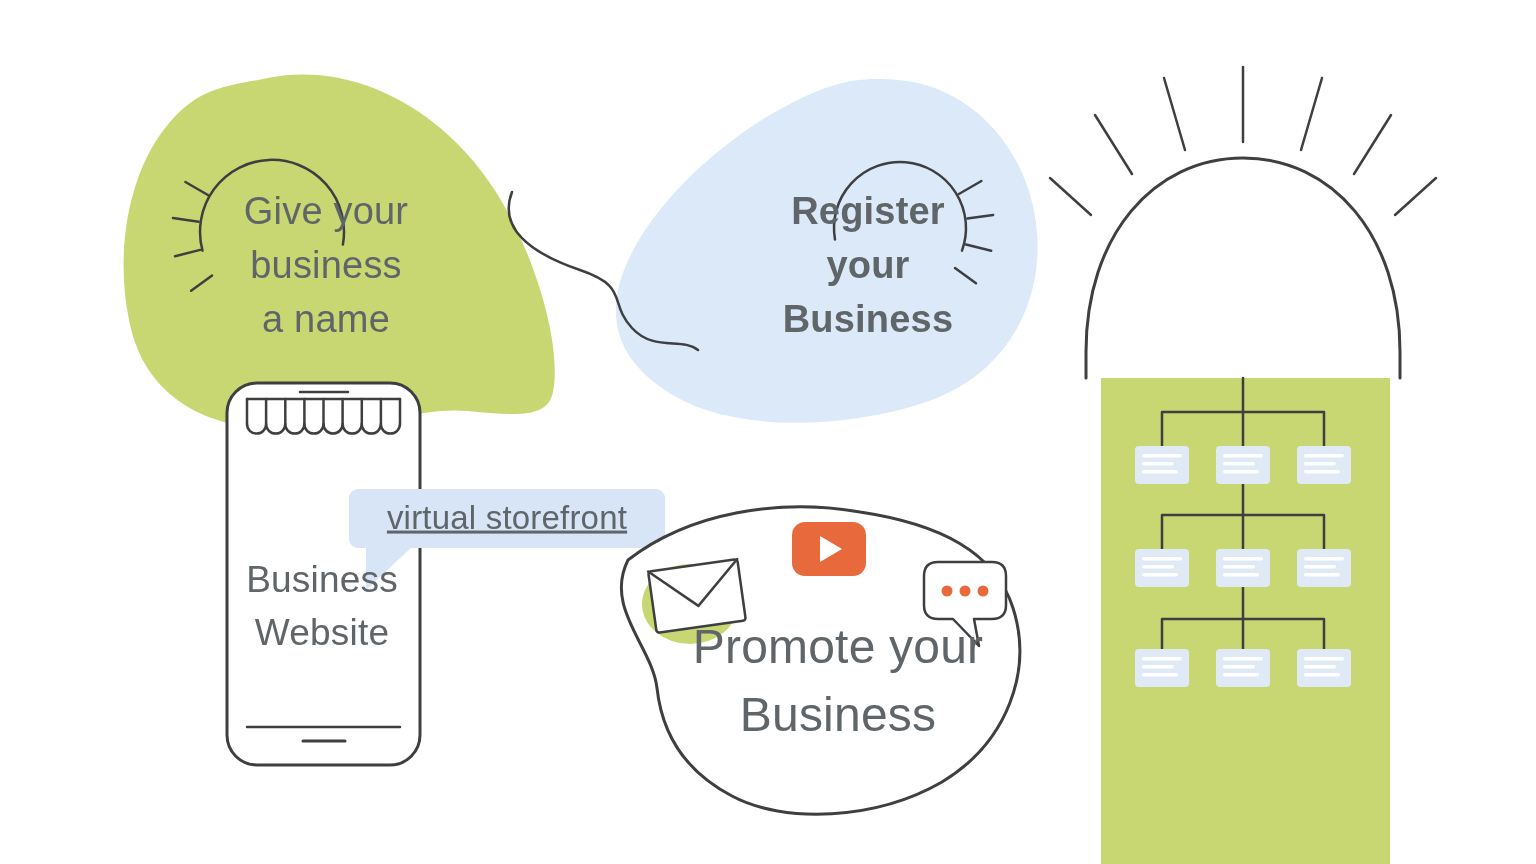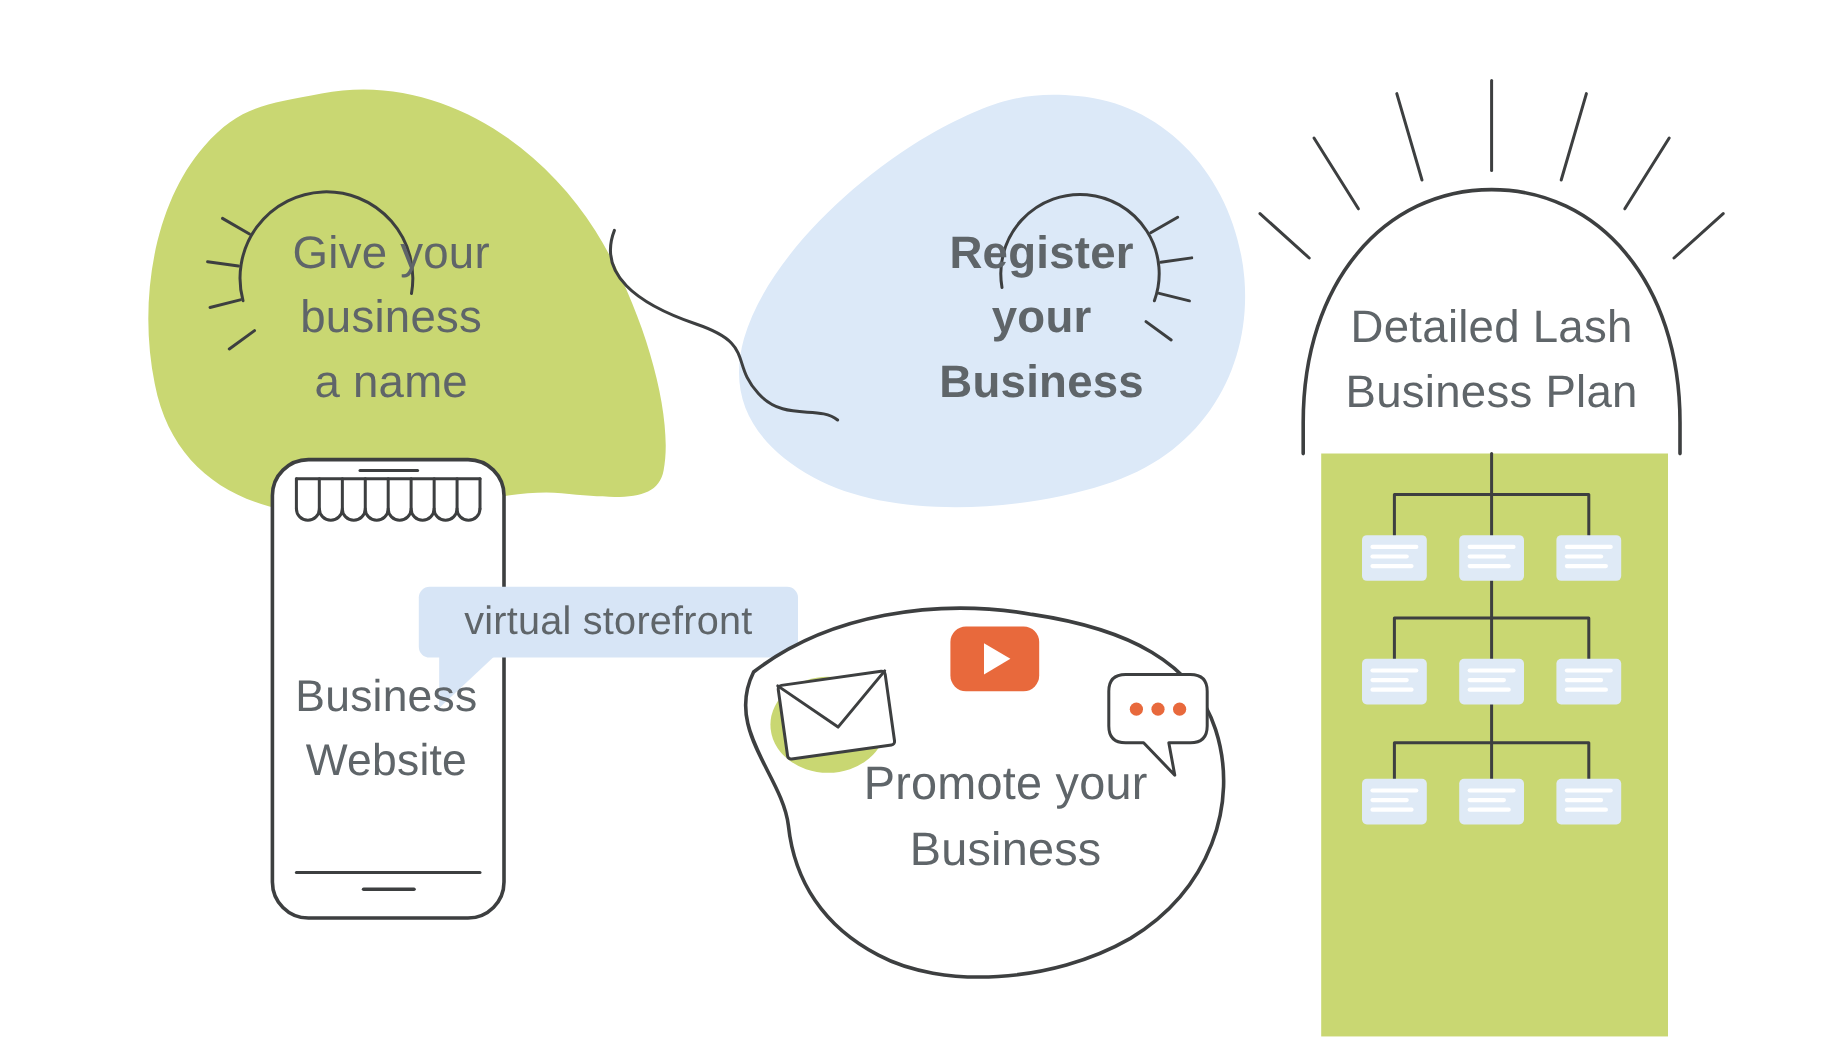--- a/index.html
+++ b/index.html
@@ -147,23 +147,21 @@
   </svg>
 
   <div class="label" style="left:326px;top:266px;font-size:38px;">Give your
 business
 a name</div>
 
   <div class="label" style="left:868px;top:266px;font-size:38px;font-weight:bold;">Register
 your
 Business</div>
 
-  <div class="label" style="left:507px;top:518px;font-size:33px;">virtual storefront</div>
+  <div class="label" style="left:507px;top:518px;font-size:33px;text-decoration:underline;">virtual storefront</div>
 
   <div class="label" style="left:322px;top:607px;font-size:37px;">Business
 Website</div>
 
-  <div class="label" style="left:838px;top:681px;font-size:39px;">Promote your
+  <div class="label" style="left:838px;top:681px;font-size:48px;">Promote your
 Business</div>
 
-  <div class="label" style="left:1243px;top:301px;font-size:38px;">Detailed Lash
-Business Plan</div>
 </div>
 
 </body></html>

